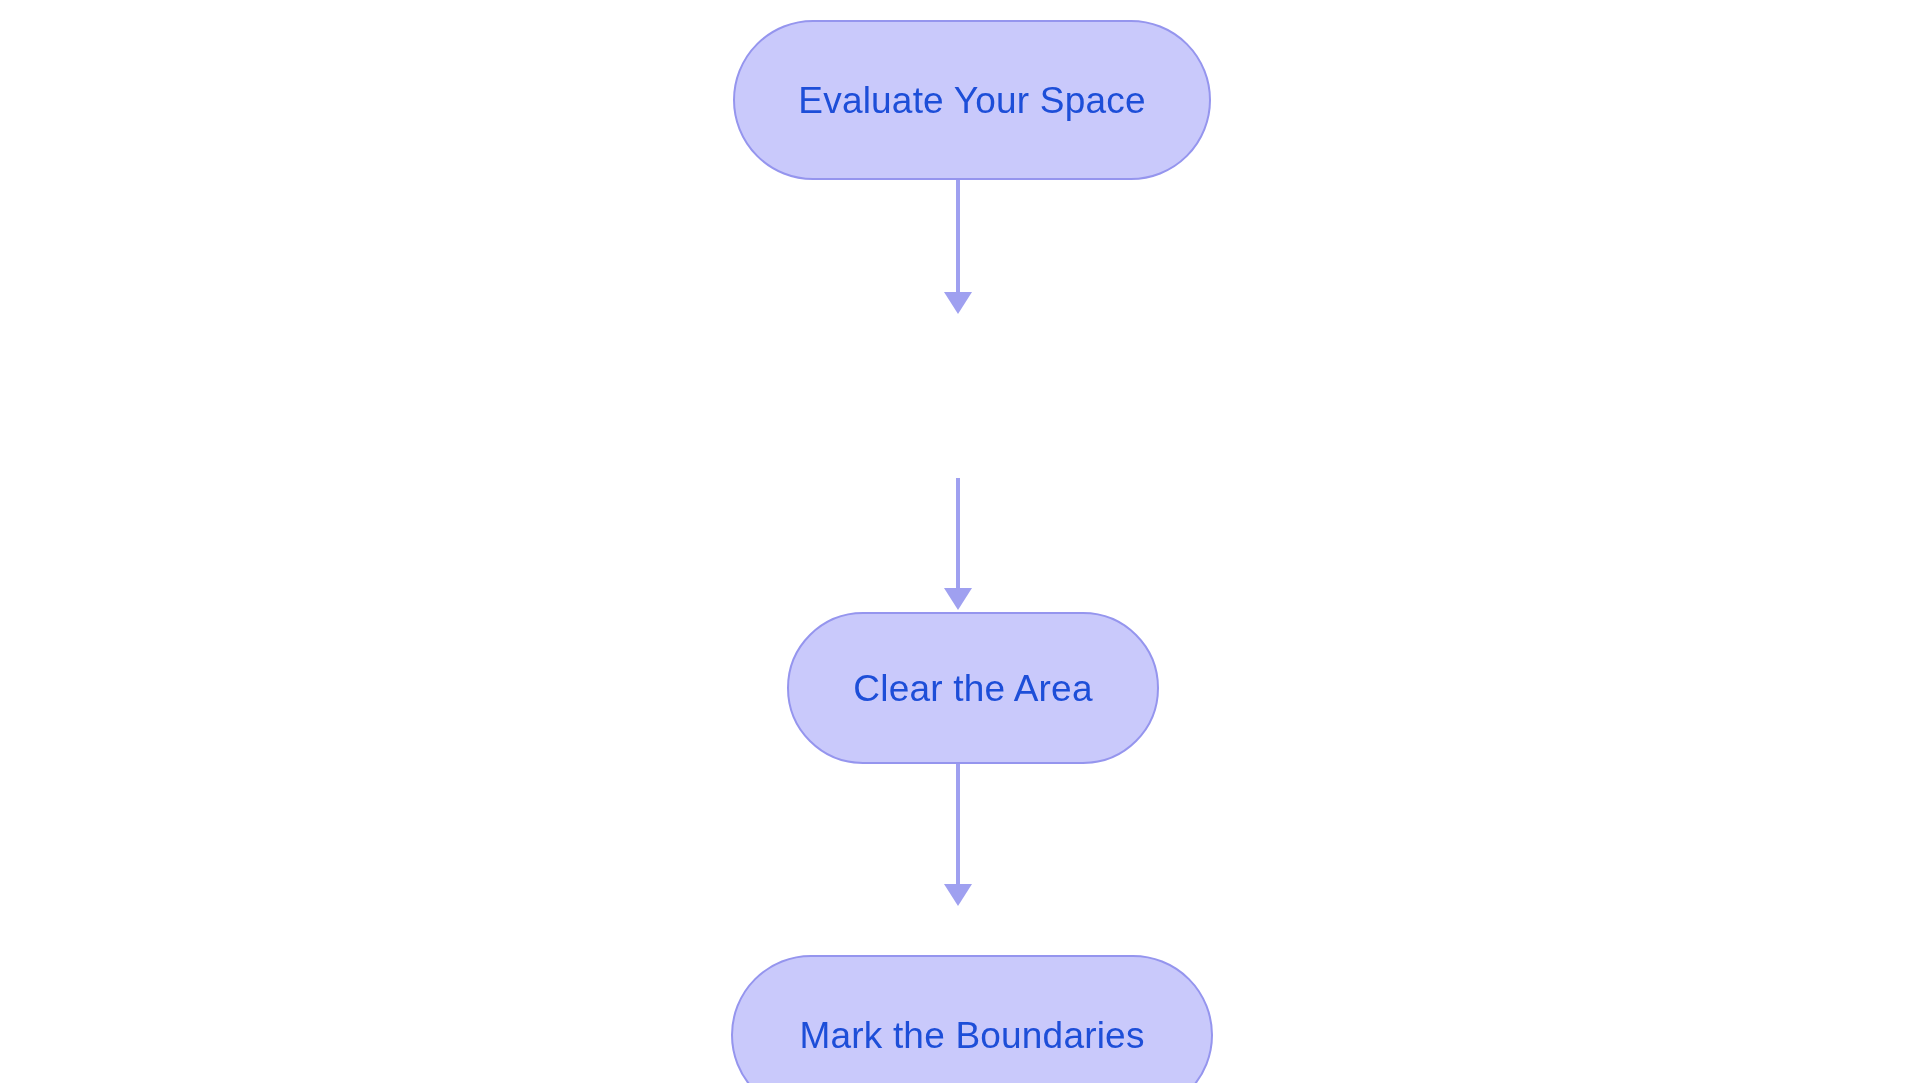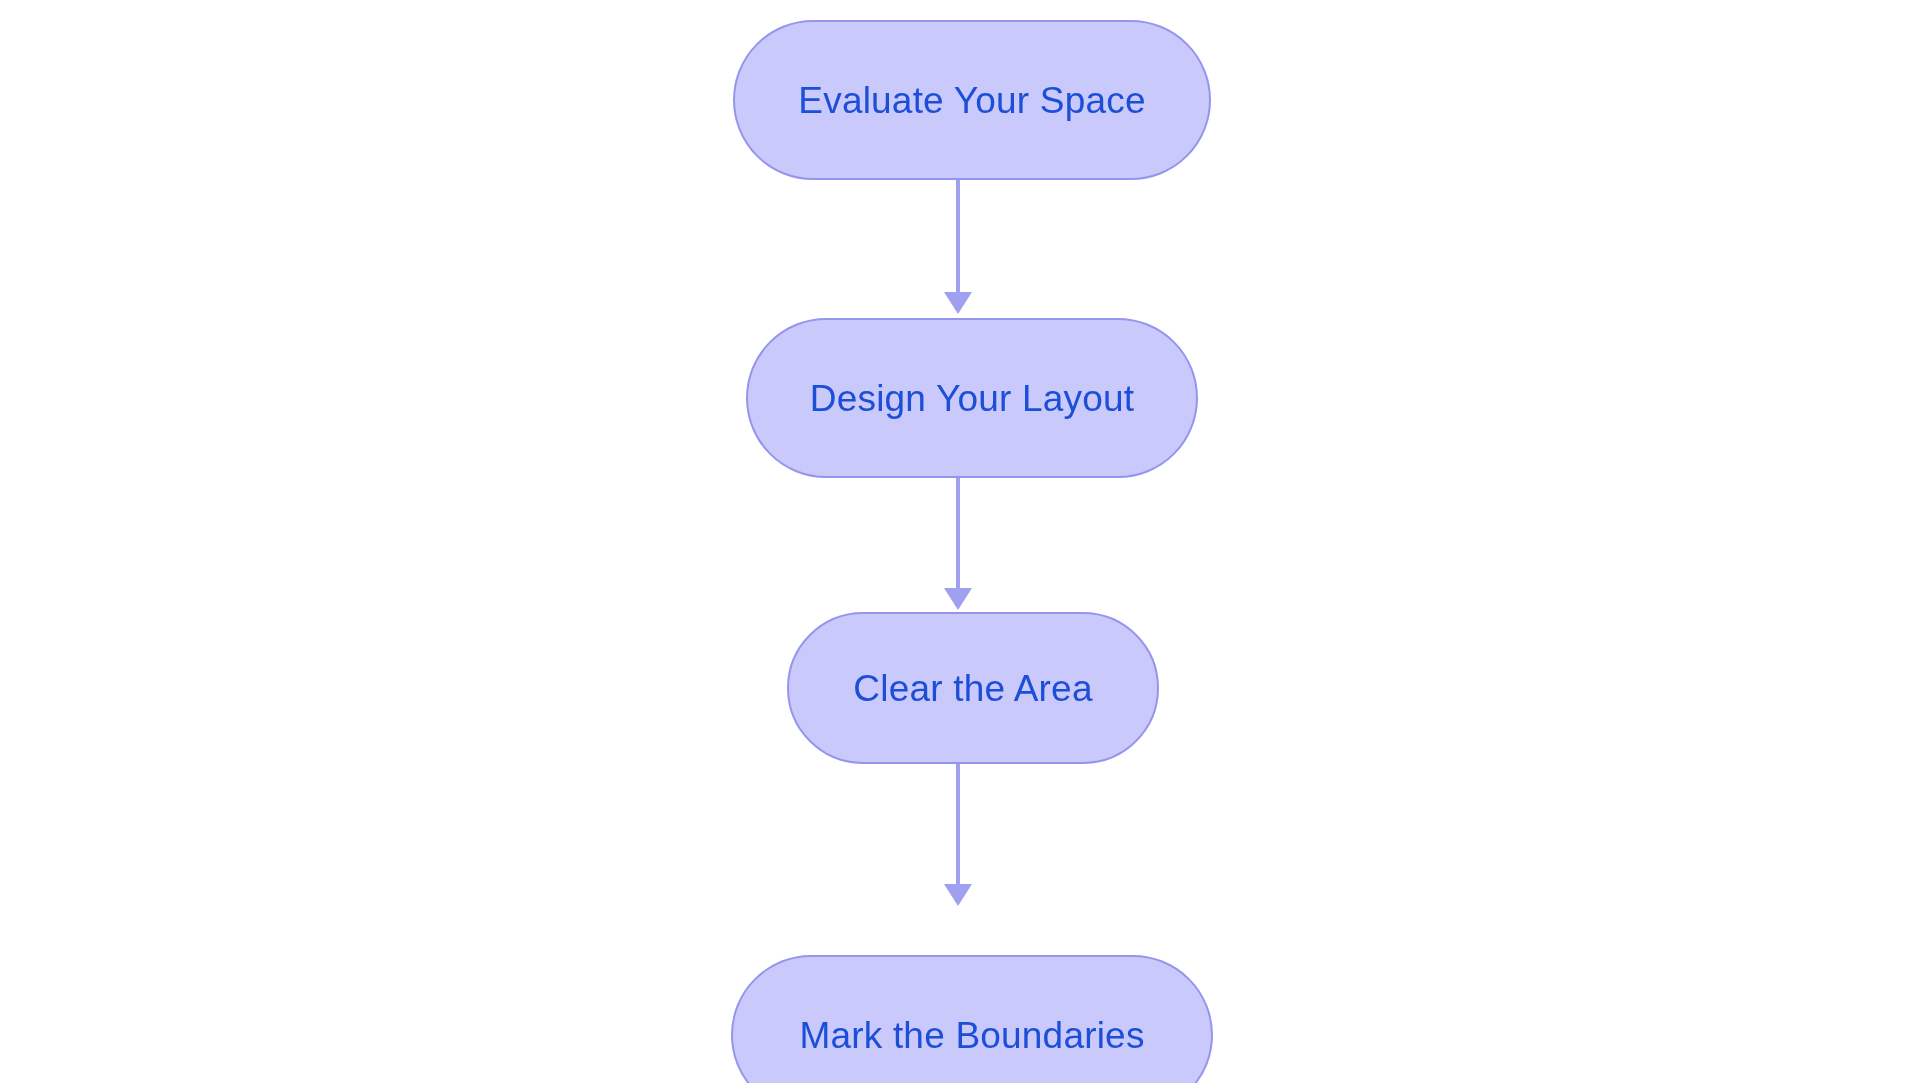--- a/index.html
+++ b/index.html
@@ -94,23 +94,20 @@
     <g>
       <path class="edge-line" d="M 958 764 L 958 884"></path>
       <polygon class="edge-head" points="944,884 972,884 958,906"></polygon>
     </g>
   </svg>
 
   <div class="flow-node" id="node-0">
     <span class="node-label">Evaluate Your Space</span>
   </div>
 
-  <div class="flow-node" id="node-1">
-    <span class="node-label">Design Your Layout</span>
-  </div>
 
   <div class="flow-node" id="node-2">
     <span class="node-label">Clear the Area</span>
   </div>
 
   <div class="flow-node" id="node-3">
     <span class="node-label">Mark the Boundaries</span>
   </div>
 
 </div>

